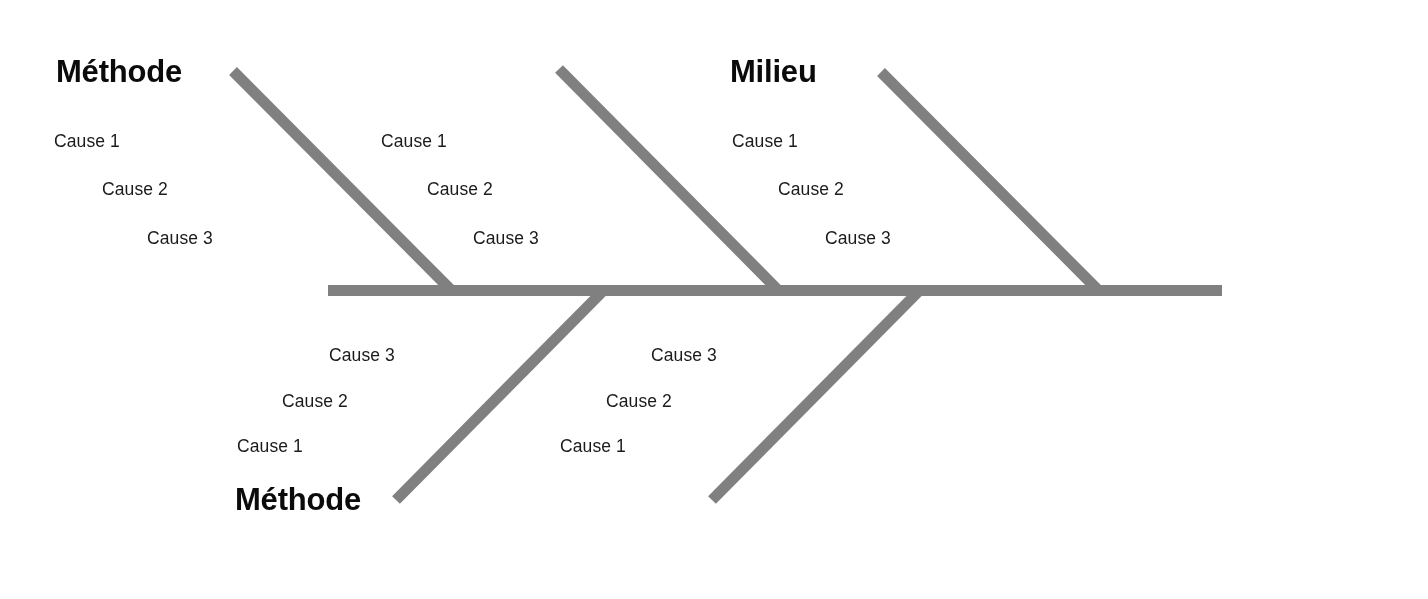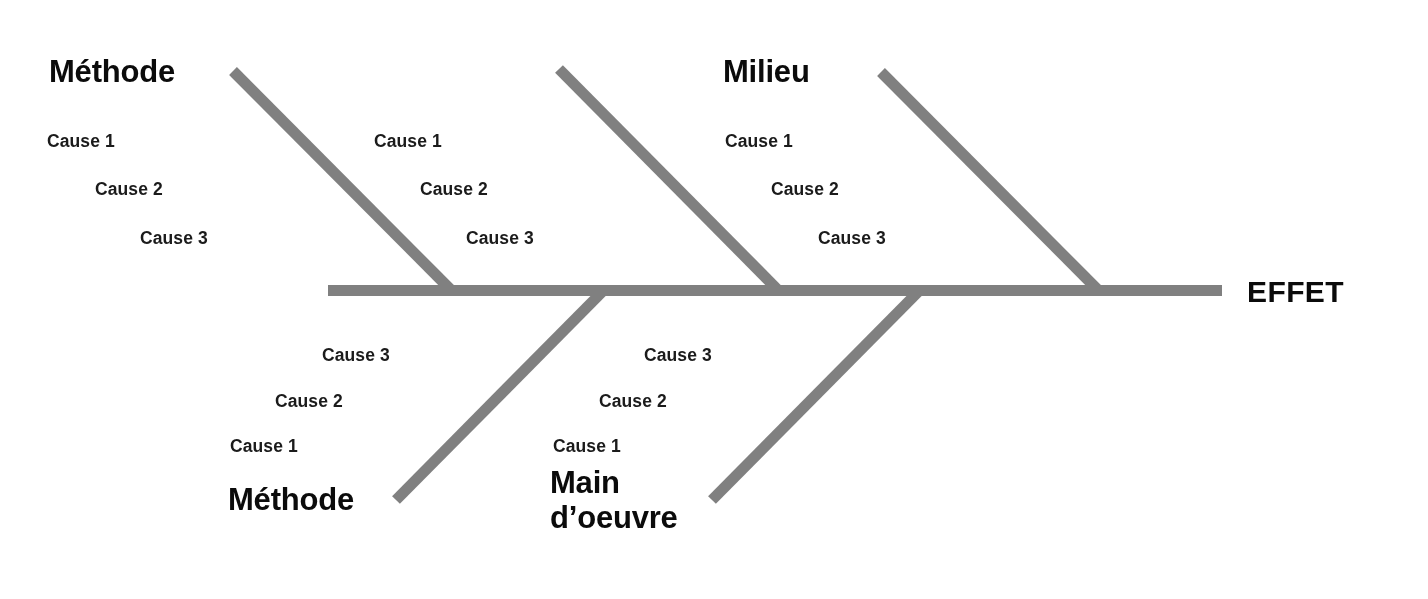--- a/index.html
+++ b/index.html
@@ -23,33 +23,34 @@
     left: 0;
     top: 0;
     width: 1428px;
     height: 599px;
   }
   .lbl {
     position: absolute;
     white-space: nowrap;
     color: #111111;
     line-height: 1.18;
+    margin-left: 7px;
   }
   .cat {
     font-size: 31px;
     font-weight: 700;
     letter-spacing: -0.2px;
     color: #0b0b0b;
   }
   .cat.two-line {
     line-height: 1.12;
   }
   .cause {
     font-size: 17.5px;
-    font-weight: 700;
+    font-weight: 400;
     color: #1b1b1b;
     letter-spacing: 0.1px;
   }
   .effect {
     font-size: 30px;
     font-weight: 700;
     letter-spacing: 0.4px;
     color: #0b0b0b;
   }
 </style>
@@ -76,28 +77,23 @@
 
   <div class="lbl cause" style="left:374px; top:131px;">Cause 1</div>
   <div class="lbl cause" style="left:420px; top:179px;">Cause 2</div>
   <div class="lbl cause" style="left:466px; top:228px;">Cause 3</div>
 
   <div class="lbl cat" style="left:723px; top:54px;">Milieu</div>
   <div class="lbl cause" style="left:725px; top:131px;">Cause 1</div>
   <div class="lbl cause" style="left:771px; top:179px;">Cause 2</div>
   <div class="lbl cause" style="left:818px; top:228px;">Cause 3</div>
 
-  <div class="lbl effect" style="left:1247px; top:274px;">EFFET</div>
 
   <div class="lbl cause" style="left:322px; top:345px;">Cause 3</div>
   <div class="lbl cause" style="left:275px; top:391px;">Cause 2</div>
   <div class="lbl cause" style="left:230px; top:436px;">Cause 1</div>
   <div class="lbl cat" style="left:228px; top:482px;">Méthode</div>
 
   <div class="lbl cause" style="left:644px; top:345px;">Cause 3</div>
   <div class="lbl cause" style="left:599px; top:391px;">Cause 2</div>
   <div class="lbl cause" style="left:553px; top:436px;">Cause 1</div>
-  <div class="lbl cat two-line" style="left:550px; top:466px;">
-    <div>Main</div>
-    <div>d’oeuvre</div>
-  </div>
 
 </div>
 
 </body></html>

